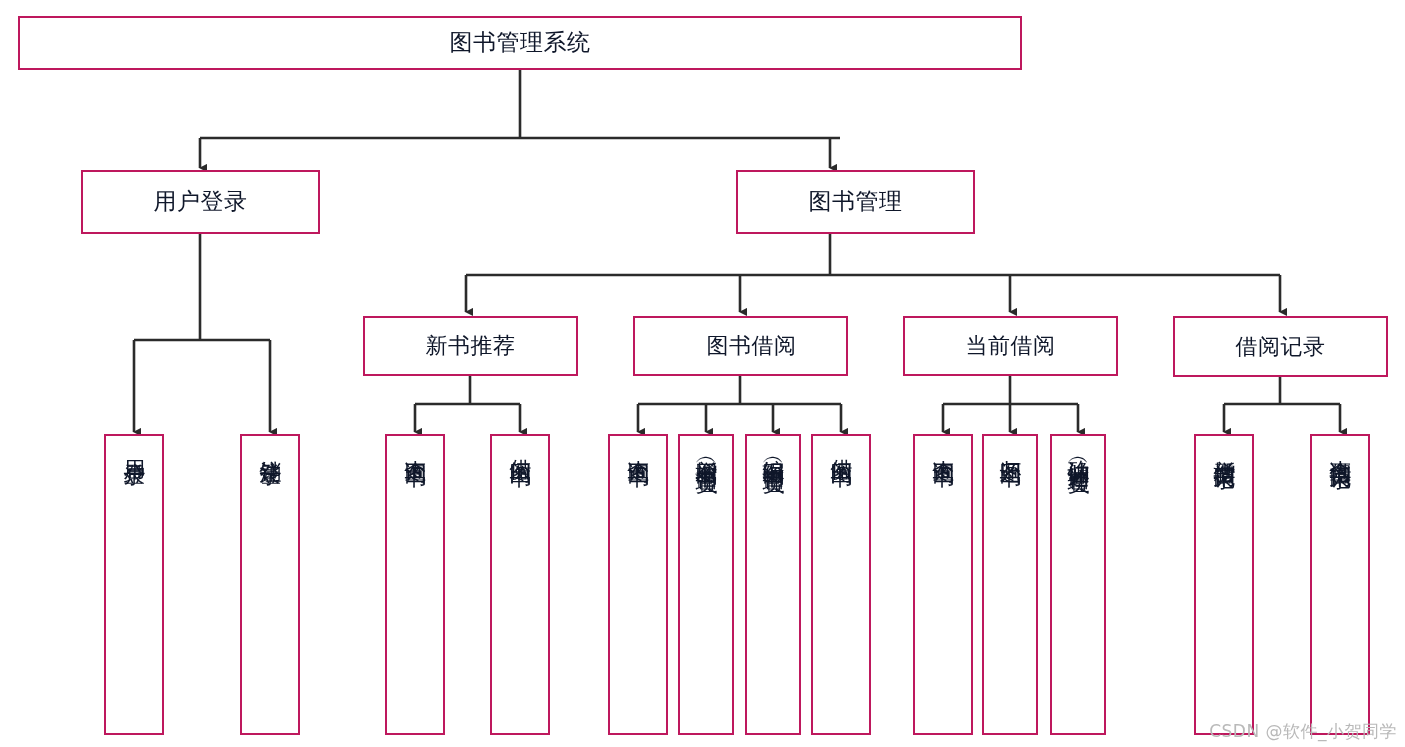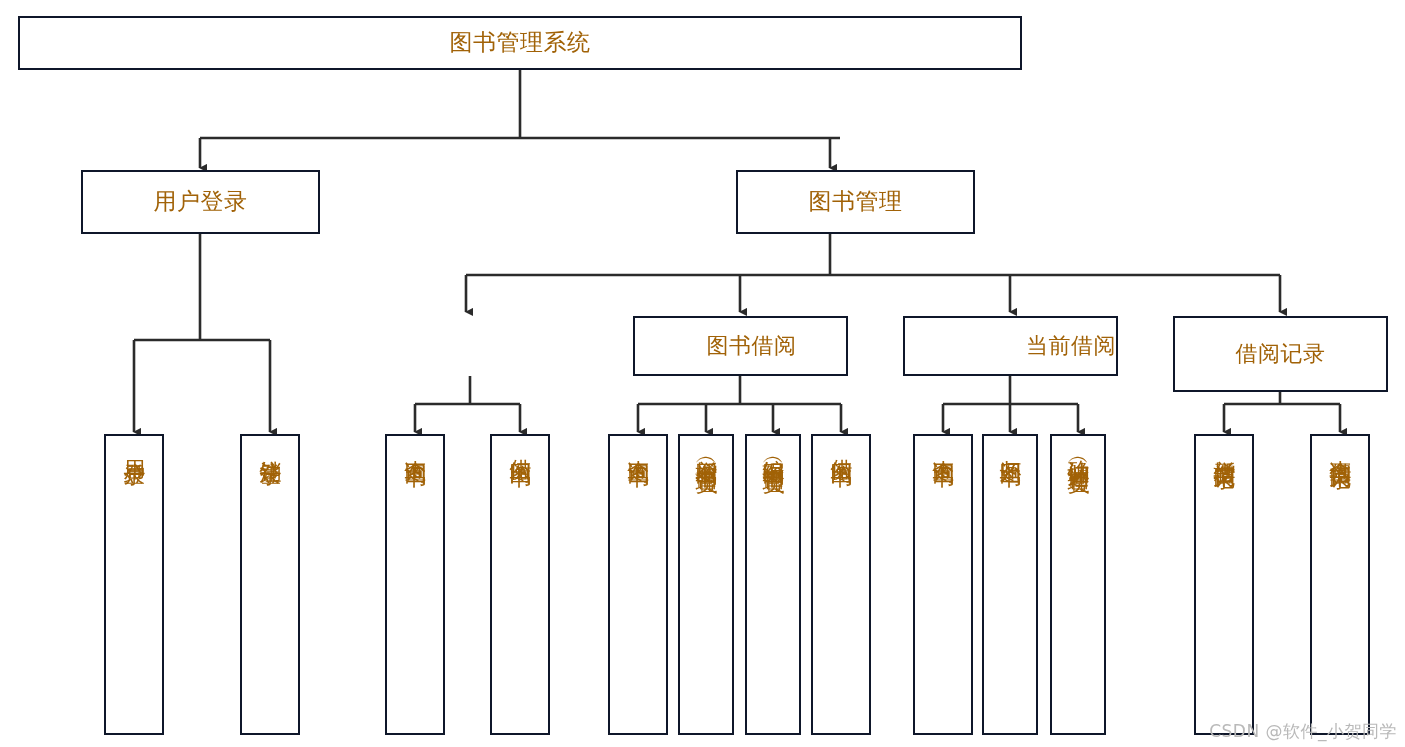--- a/index.html
+++ b/index.html
@@ -23,25 +23,25 @@
     left: 0;
     top: 0;
     width: 1405px;
     height: 747px;
     pointer-events: none;
   }
   .node {
     position: absolute;
     box-sizing: border-box;
     background: #ffffff;
-    border: 2px solid #0f172a;
+    border: 2px solid #be185d;
     display: flex;
     align-items: center;
     justify-content: center;
-    color: #a16207;
+    color: #0f172a;
   }
   .node .label {
     font-size: 22px;
     line-height: 1.18;
     letter-spacing: 0.5px;
     white-space: nowrap;
     text-align: center;
   }
   .node.vertical {
     align-items: flex-start;
@@ -131,27 +131,30 @@
     <span class="label">图书管理系统</span>
   </div>
 
   <div class="node level1" style="left:81px; top:170px; width:239px; height:64px;">
     <span class="label">用户登录</span>
   </div>
   <div class="node level1" style="left:736px; top:170px; width:239px; height:64px;">
     <span class="label">图书管理</span>
   </div>
 
+  <div class="node level2" style="left:363px; top:316px; width:215px; height:60px;">
+    <span class="label">新书推荐</span>
+  </div>
   <div class="node level2" style="left:633px; top:316px; width:215px; height:60px;padding-left:22px;">
     <span class="label">图书借阅</span>
   </div>
-  <div class="node level2" style="left:903px; top:316px; width:215px; height:60px;justify-content:flex-end;">
+  <div class="node level2" style="left:903px; top:316px; width:215px; height:60px;">
     <span class="label">当前借阅</span>
   </div>
-  <div class="node level2" style="left:1173px; top:316px; width:215px; height:76px;">
+  <div class="node level2" style="left:1173px; top:316px; width:215px; height:61px;">
     <span class="label">借阅记录</span>
   </div>
 
   <div class="node vertical" style="left:104px; top:434px; width:60px; height:301px;">
     <span class="label">用户登录</span>
   </div>
   <div class="node vertical" style="left:240px; top:434px; width:60px; height:301px;">
     <span class="label">注销登录</span>
   </div>
 

